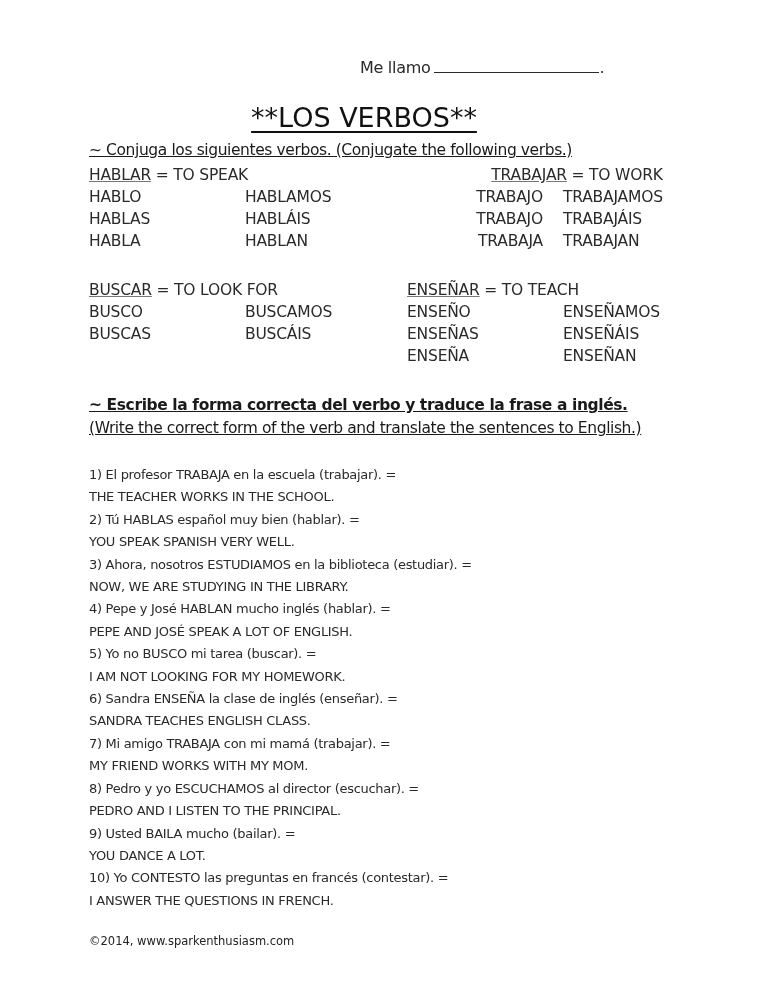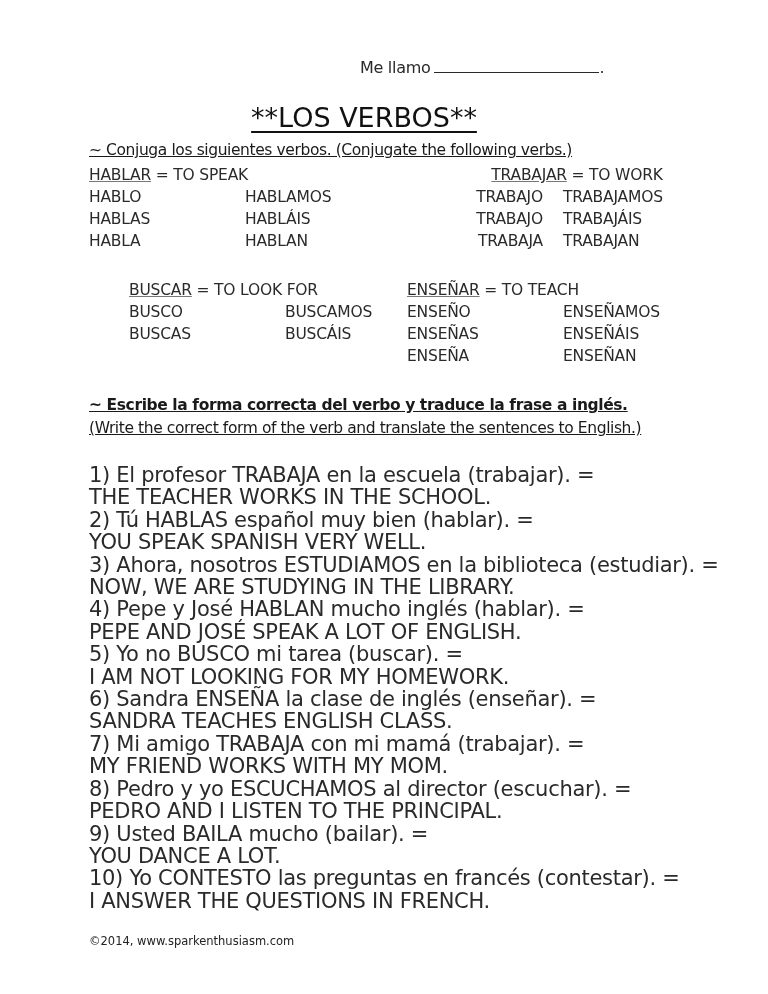--- a/index.html
+++ b/index.html
@@ -9,21 +9,21 @@
   .name-line { position: absolute; left: 360px; top: 58px; font-size: 16px; letter-spacing: -0.3px; }
   .name-line .blank { display: inline-block; width: 165px; border-bottom: 1px solid #2a2a2a; height: 14px; vertical-align: baseline; margin-left: 4px; }
   .title { position: absolute; left: 0; width: 728px; top: 102px; text-align: center; font-size: 27px; color: #111; }
   .title span { text-decoration: underline; text-decoration-thickness: 2px; text-underline-offset: 4px; }
   .instr { position: absolute; left: 89px; font-size: 15.5px; text-decoration: underline; color: #1a1a1a; letter-spacing: -0.4px; white-space: nowrap; }
   .verb-block { position: absolute; font-size: 15.5px; letter-spacing: -0.2px; line-height: 22px; }
   .verb-head .inf { text-decoration: underline; text-decoration-color: #777; }
   .conj-row { display: flex; gap: 20px; }
   .conj-row span { display: inline-block; }
   .c1 { width: 136px; }
-  .sentences { position: absolute; left: 89px; top: 464px; font-size: 21px; line-height: 22.4px; letter-spacing: -0.3px; }
+  .sentences { position: absolute; left: 89px; top: 464px; font-size: 13px; line-height: 22.4px; letter-spacing: -0.3px; }
   .sentences div { white-space: nowrap; }
   .footer { position: absolute; left: 89px; top: 934px; font-size: 11.5px; color: #222; }
 </style>
 </head>
 <body>
 
 <div class="page">
 
   <div class="name-line">
     <span>Me llamo</span><span class="blank"></span><span>.</span>
@@ -58,21 +58,21 @@
     <div class="conj-row">
         <span class="c1">TRABAJO</span>
         <span>TRABAJÁIS</span>
       </div>
     <div class="conj-row">
         <span class="c1">TRABAJA</span>
         <span>TRABAJAN</span>
       </div>
   </div>
 
-  <div class="verb-block" style="left:89px; top:279px;margin-left:40px;">
+  <div class="verb-block" style="left:89px; top:279px;">
     <div class="verb-head"><span class="inf">BUSCAR</span><span> = TO LOOK FOR</span></div>
     <div class="conj-row">
         <span class="c1">BUSCO</span>
         <span>BUSCAMOS</span>
       </div>
     <div class="conj-row">
         <span class="c1">BUSCAS</span>
         <span>BUSCÁIS</span>
       </div>
   </div>

